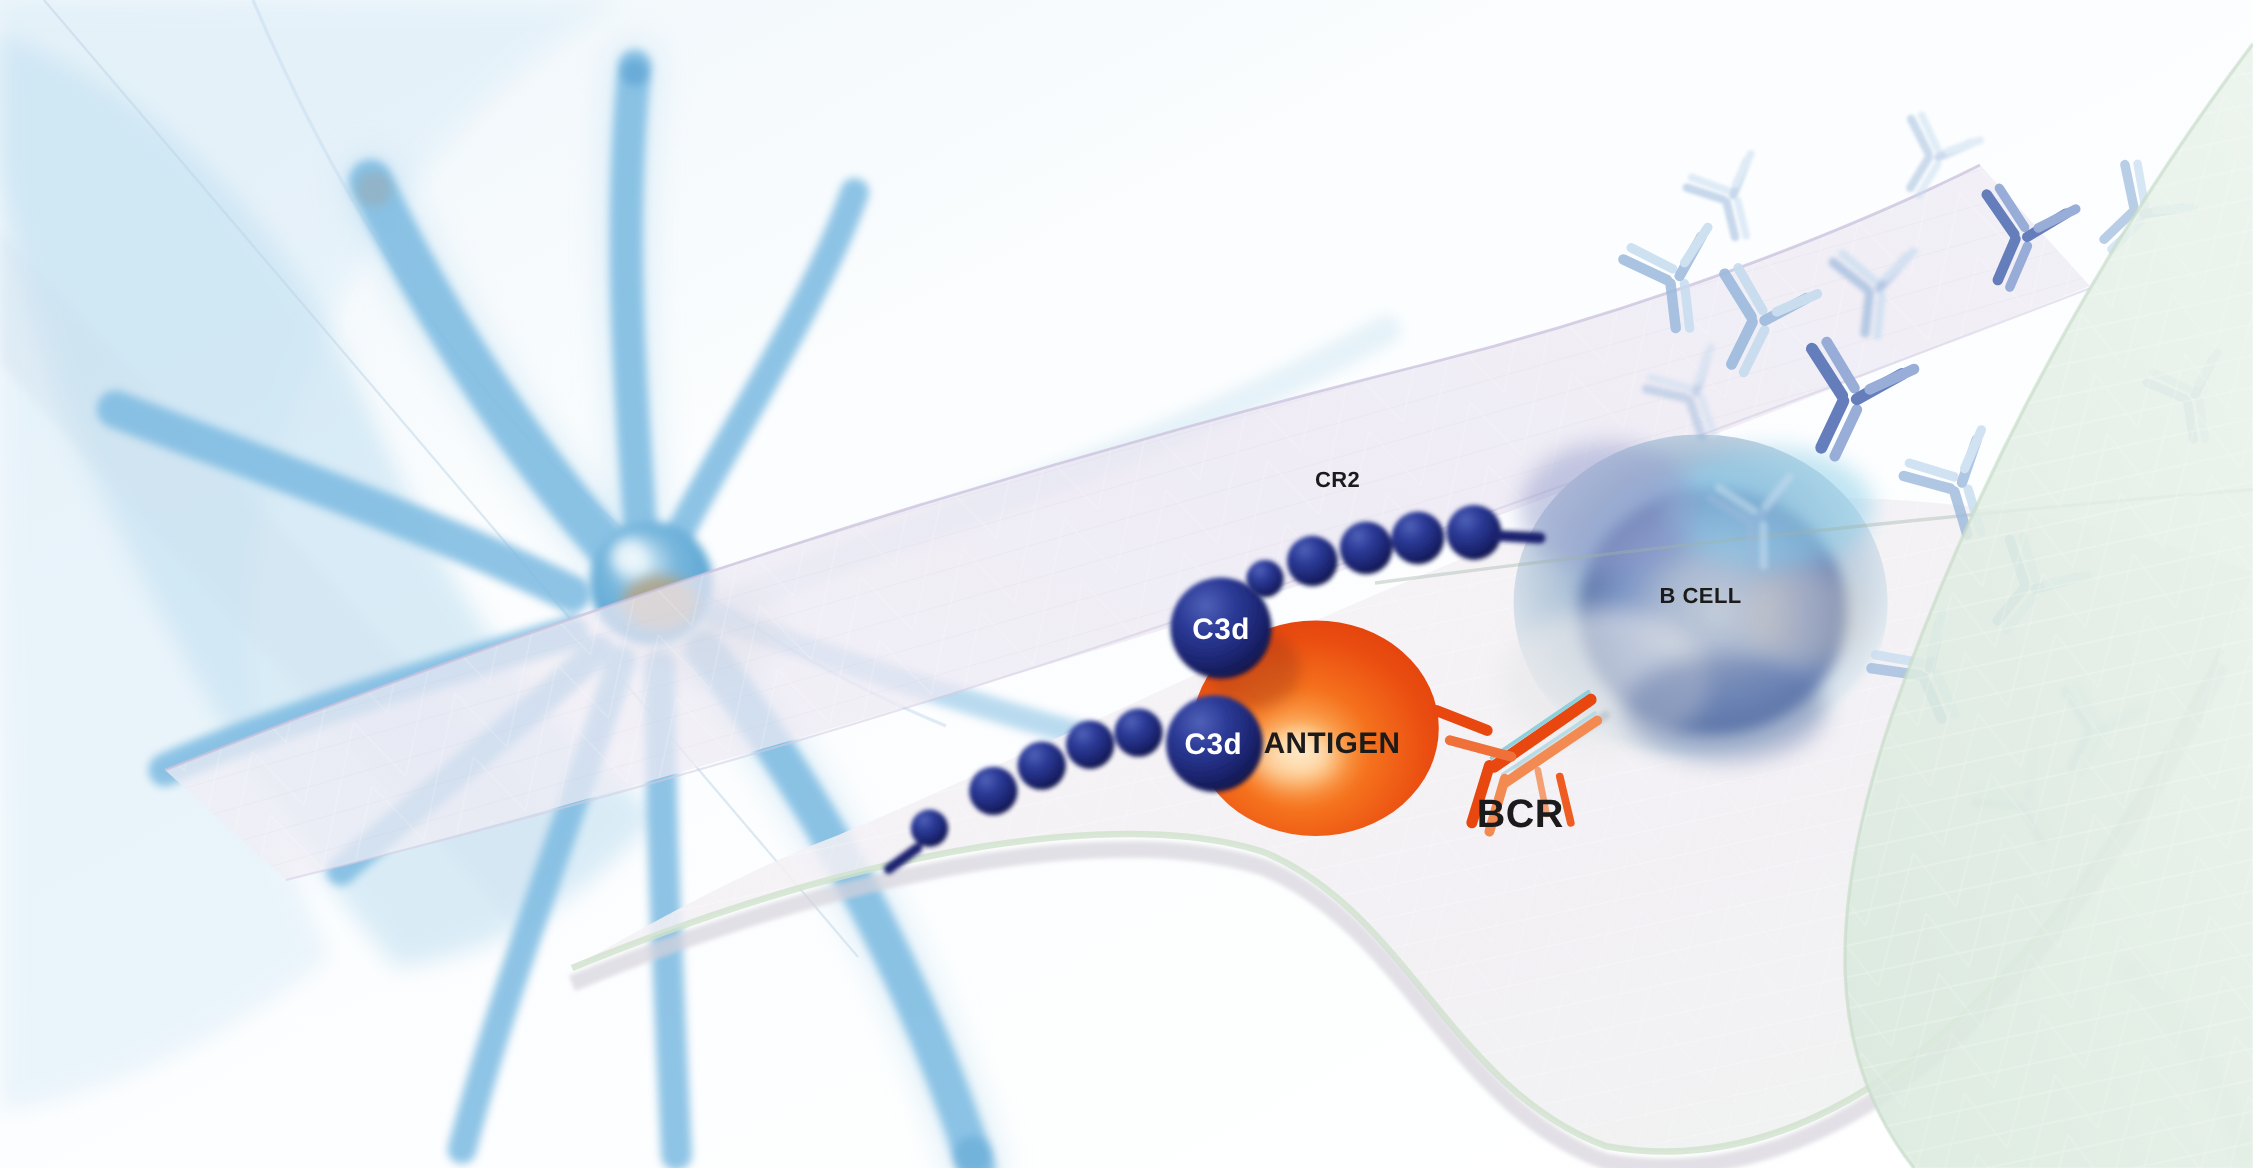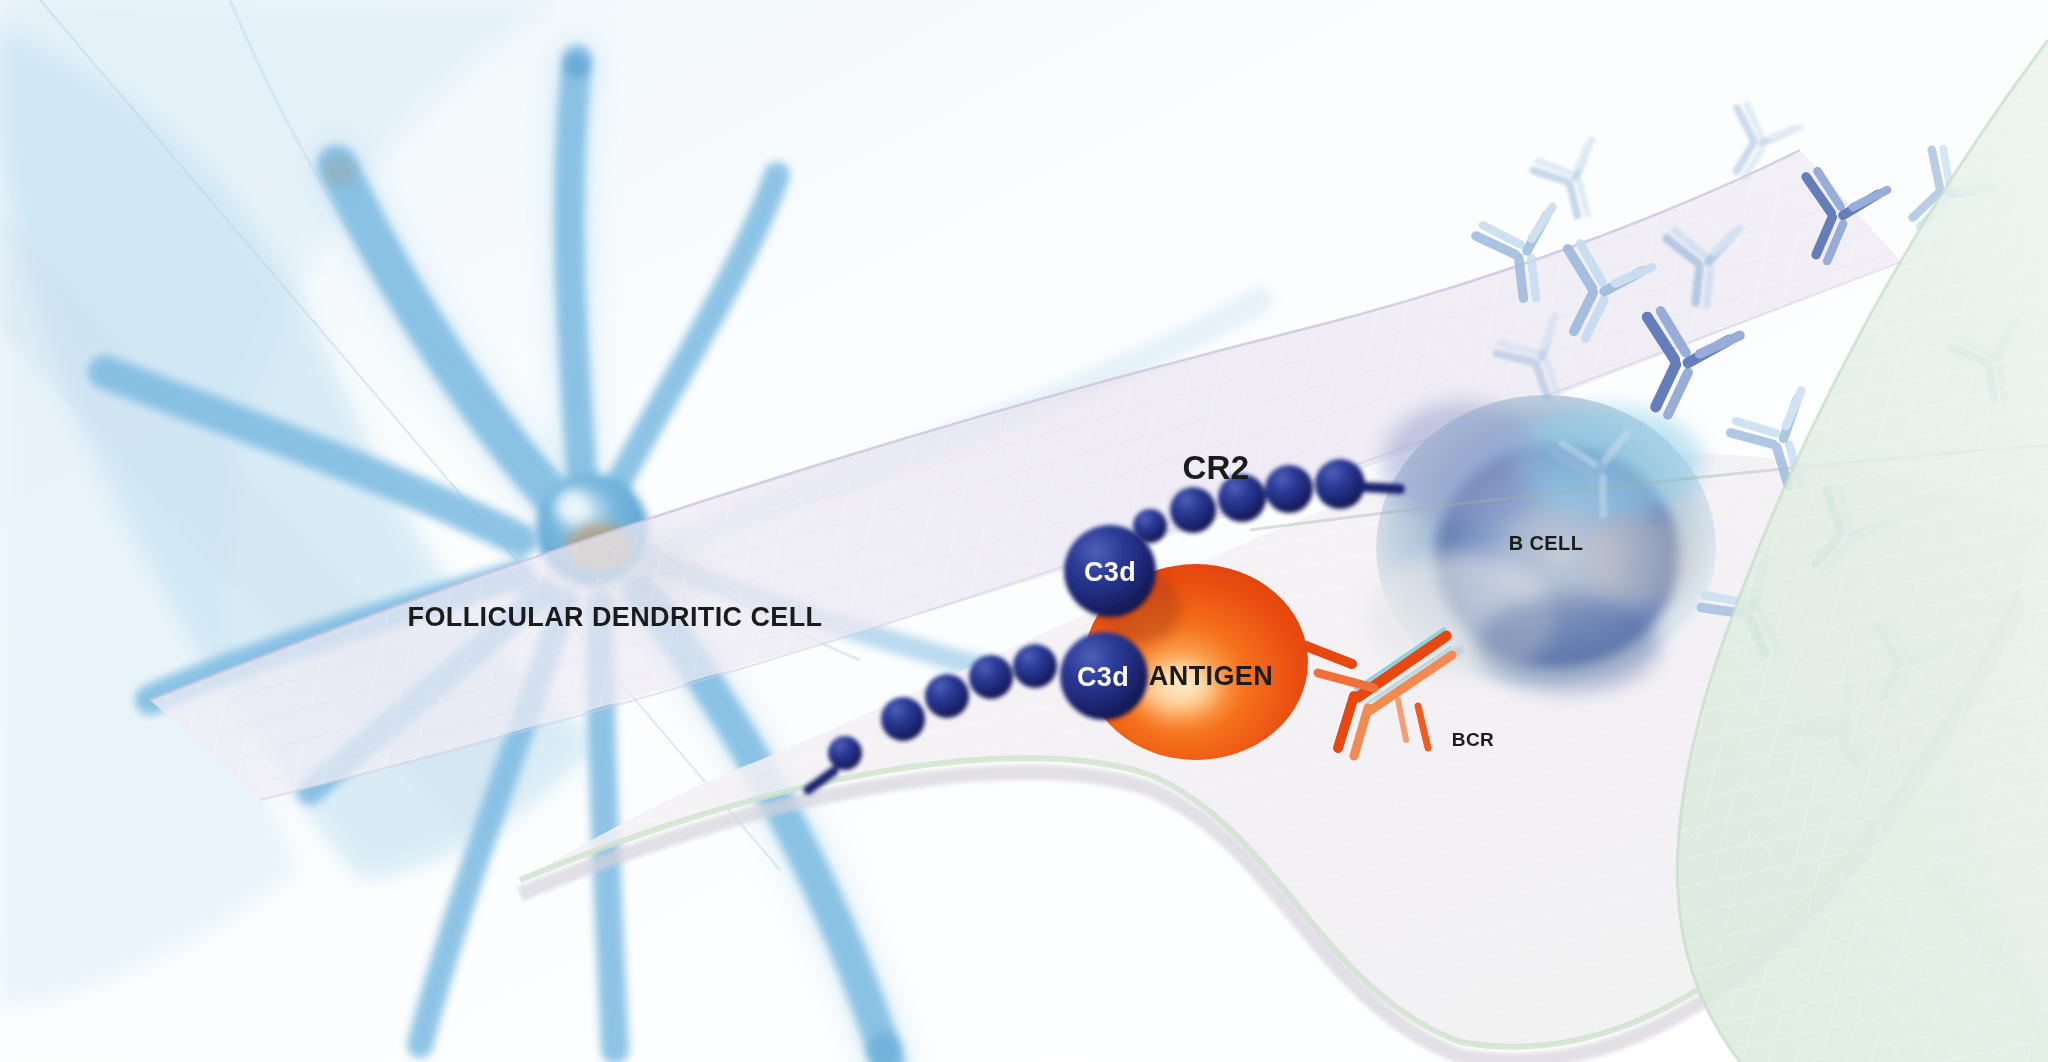--- a/index.html
+++ b/index.html
@@ -3,25 +3,25 @@
 <meta charset="utf-8">
 <style>
   html,body{margin:0;padding:0;background:#ffffff;}
   .stage{position:relative;width:2048px;height:1062px;overflow:hidden;background:#ffffff;
          font-family:"Liberation Sans",sans-serif;}
   .stage svg{position:absolute;left:0;top:0;}
   .lbl{position:absolute;transform:translate(-50%,-50%);font-weight:bold;white-space:nowrap;
        color:var(--label_text,#1b1b1b);letter-spacing:.4px;z-index:10;}
   .lbl.c3d{color:var(--c3d_label_text,#ffffff);}
   #lbl-fdc{left:615px;top:617px;font-size:27px;}
-  #lbl-cr2{left:1216px;top:468px;font-size:33px;}
+  #lbl-cr2{left:1216px;top:437px;font-size:20px;}
   #lbl-c3d-u{left:1110px;top:572px;font-size:27px;}
   #lbl-c3d-l{left:1103px;top:677px;font-size:27px;}
   #lbl-antigen{left:1211px;top:652px;font-size:27px;margin-top:24px;}
-  #lbl-bcr{left:1473px;top:740px;font-size:19px;}
+  #lbl-bcr{left:1382px;top:740px;font-size:36px;}
   #lbl-bcell{left:1546px;top:543px;font-size:20px;}
   .abA{stroke:var(--ab-main,#9bb9dc);stroke-width:9.5;stroke-linecap:round;fill:none;}
   .abB{stroke:var(--ab-sub,#c6dcef);stroke-width:8.5;stroke-linecap:round;fill:none;}
   .ab-light{--ab-main:var(--antibody_blue_light,#9bb9dc);--ab-sub:#c6dcef;}
   .ab-dark{--ab-main:var(--antibody_blue_dark,#5d77b8);--ab-sub:#93a9d6;}
 </style>
 </head>
 <body>
 
 <div class="stage">
@@ -244,20 +244,19 @@
     <use href="#abG" class="ab-light" transform="translate(1830,720) rotate(-40) scale(.9)" opacity=".4" filter="url(#f2)"></use>
   </g>
 
   <g>
     <path d="M2048,40 C1920,210 1800,420 1720,650 C1660,830 1660,960 1740,1062 L2048,1062 Z" fill="url(#greenG)" opacity=".85"></path>
     <path d="M2048,40 C1920,210 1800,420 1720,650 C1660,830 1660,960 1740,1062 L2048,1062 Z" fill="url(#mesh)" opacity=".55"></path>
     <path d="M2048,40 C1920,210 1800,420 1720,650 C1660,830 1660,960 1740,1062" stroke="#c6dcc8" stroke-width="3" stroke-opacity=".7" fill="none"></path>
   </g>
 </svg>
 
-  <div class="lbl" id="lbl-fdc">FOLLICULAR DENDRITIC CELL</div>
   <div class="lbl" id="lbl-cr2">CR2</div>
   <div class="lbl c3d" id="lbl-c3d-u">C3d</div>
   <div class="lbl c3d" id="lbl-c3d-l">C3d</div>
   <div class="lbl" id="lbl-antigen">ANTIGEN</div>
   <div class="lbl" id="lbl-bcr">BCR</div>
   <div class="lbl" id="lbl-bcell">B CELL</div>
 </div>
 
 </body></html>

